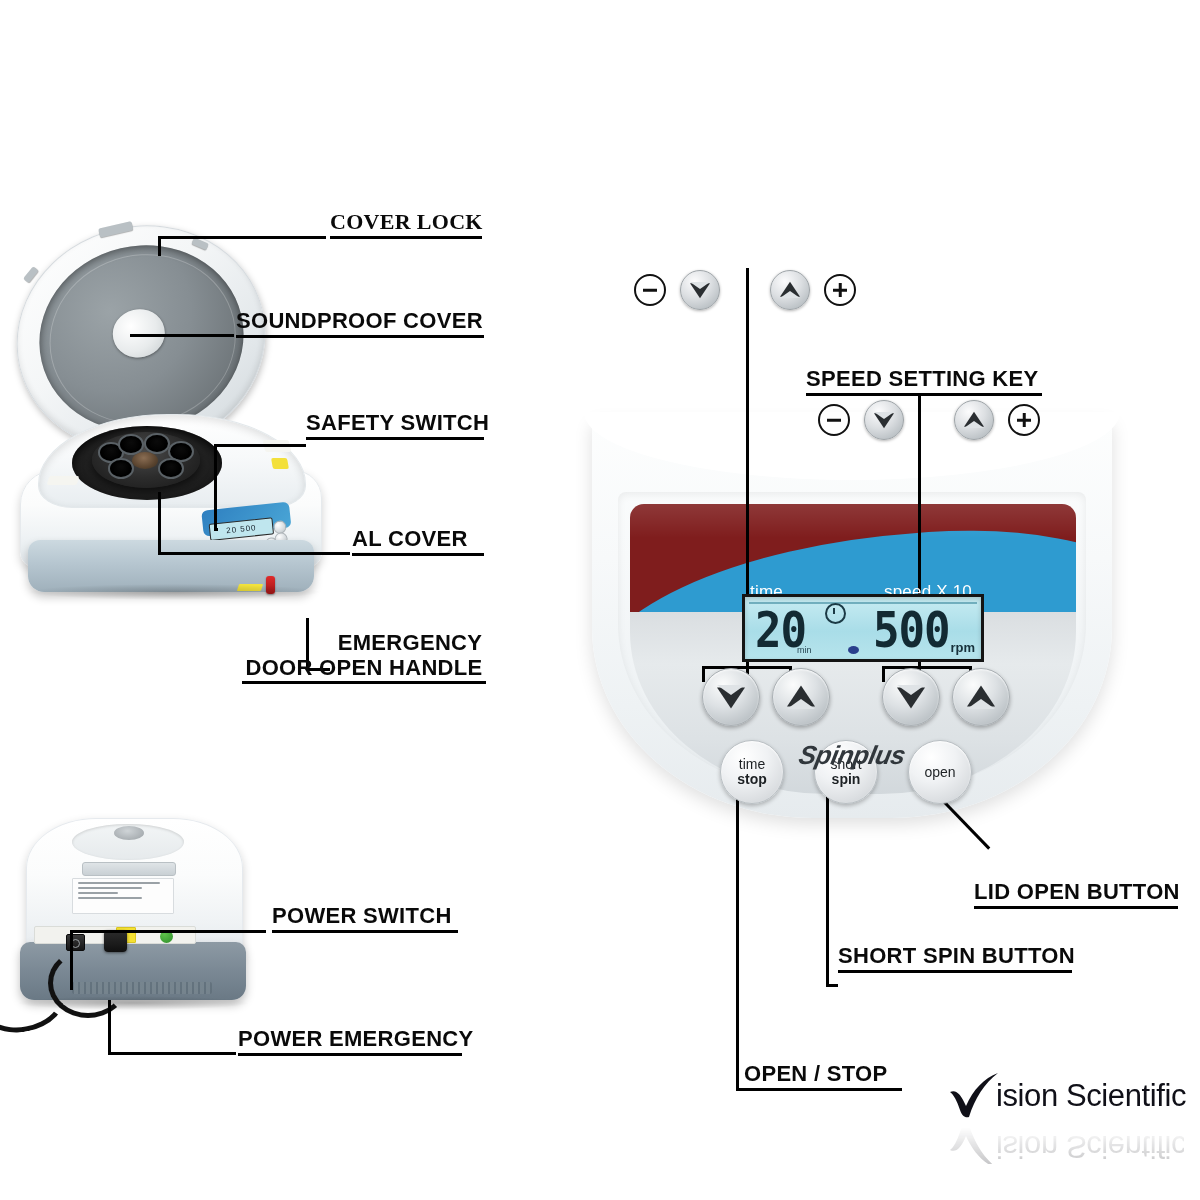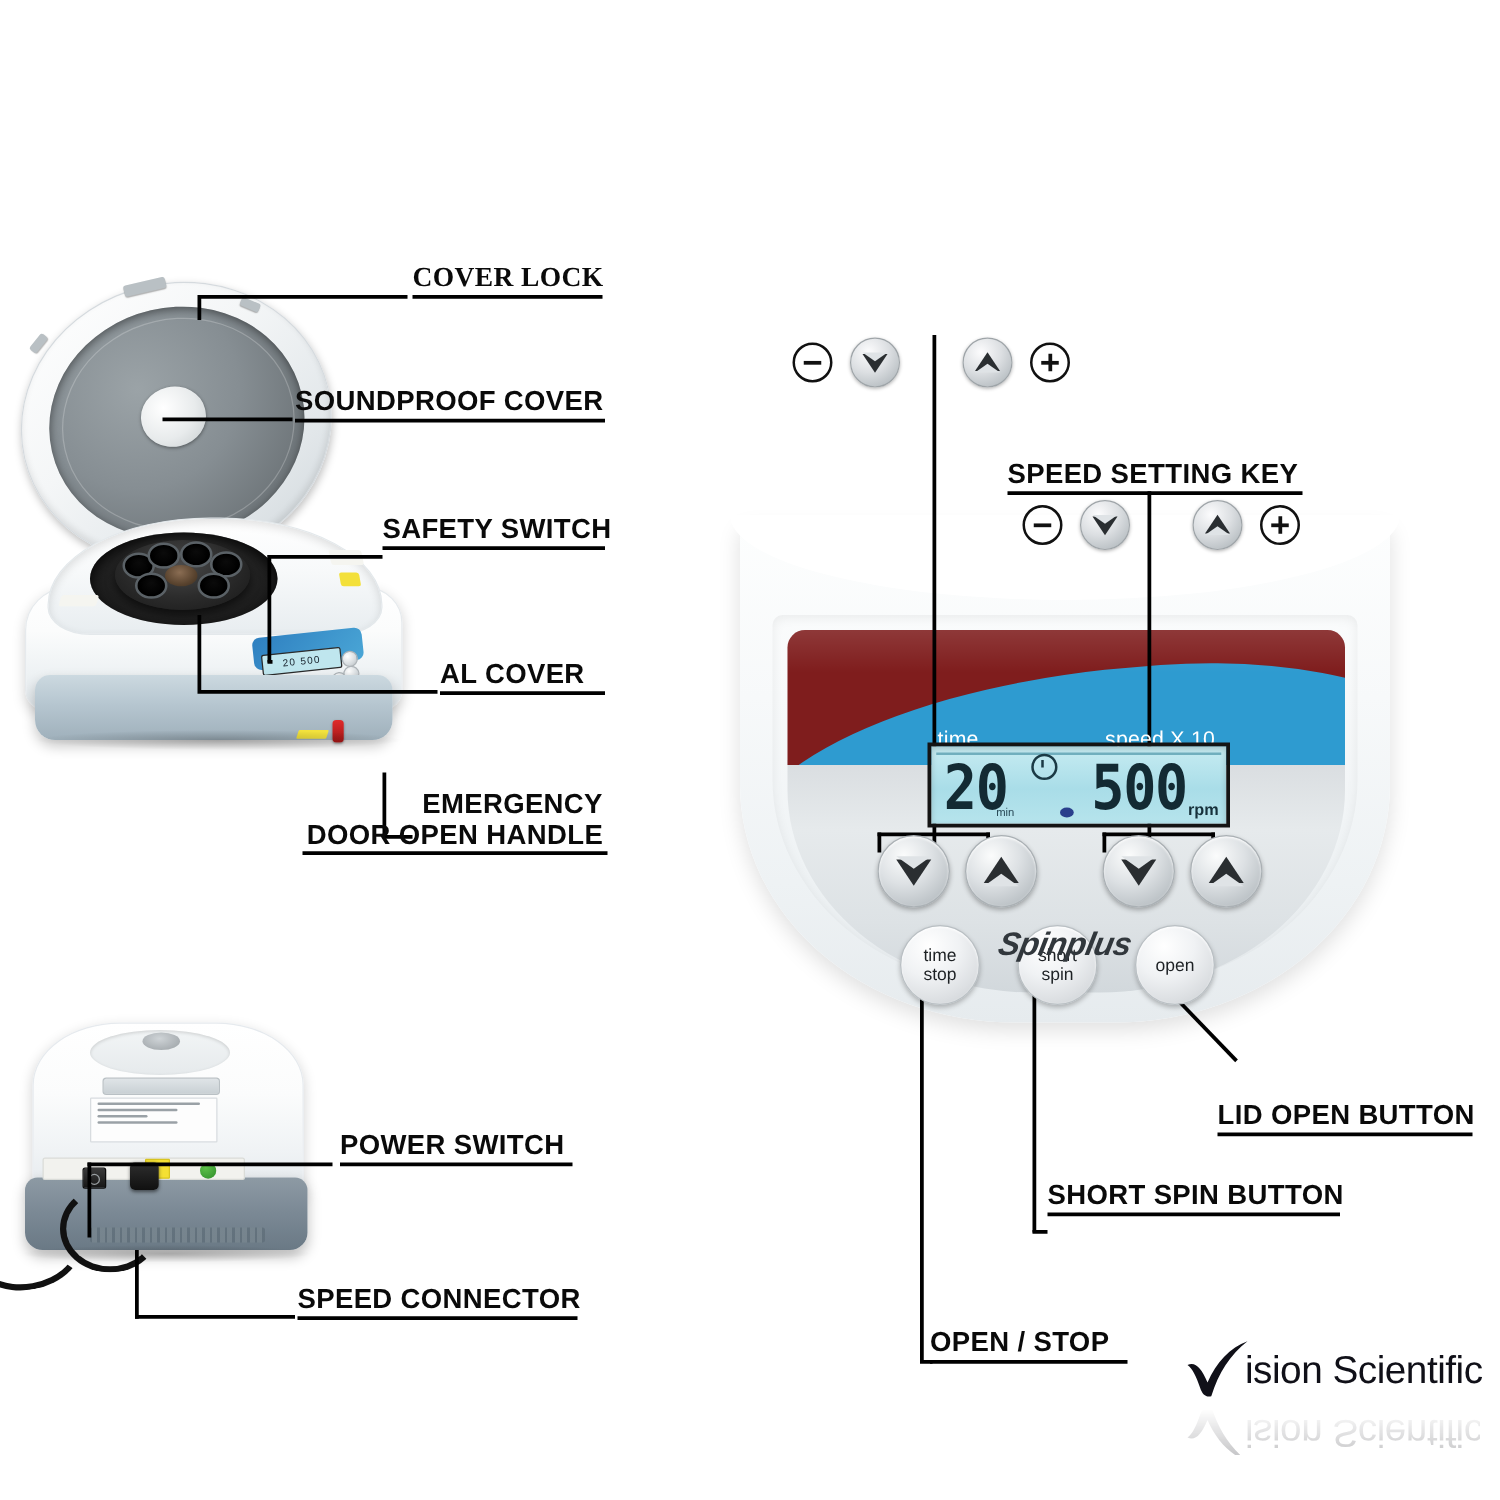--- a/index.html
+++ b/index.html
@@ -310,21 +310,21 @@
   }
 
   .round-btn{
     position:absolute;width:62px;height:62px;border-radius:50%;z-index:6;
     background:radial-gradient(circle at 36% 26%,#ffffff 0%,#f0f2f4 40%,#dcdfe2 72%,#c6cbcf 100%);
     box-shadow:0 2px 4px rgba(0,0,0,.26), inset 0 1px 2px rgba(255,255,255,.95);
     border:1px solid #b9bfc3;
     display:flex;flex-direction:column;align-items:center;justify-content:center;
     font-size:14px;color:#1d2124;line-height:1.04;text-align:center;
   }
-  .round-btn .b{font-weight:normal;}
+  .round-btn .b{font-weight:bold;}
   .brand{
     position:absolute;left:50%;top:322px;transform:translateX(-50%) skewX(-11deg);
     font-size:26px;font-weight:bold;font-style:italic;color:#31373c;z-index:6;
     letter-spacing:-.5px;
   }
 
   
   .keyrow{position:absolute;display:flex;align-items:center;z-index:8;}
   .pm{
     width:28px;height:28px;border-radius:50%;border:2px solid #111;position:relative;
@@ -484,21 +484,21 @@
   <div class="ln lnv" style="left:70px;top:930px;height:60px;"></div>
   <div class="ln lnh" style="left:70px;top:930px;width:196px;"></div>
   <div class="label" style="left:272px;top:904px;">
     <span>POWER SWITCH</span>
     <span class="ul" style="width:186px;"></span>
   </div>
 
   <div class="ln lnv" style="left:108px;top:1000px;height:55px;"></div>
   <div class="ln lnh" style="left:108px;top:1052px;width:128px;"></div>
   <div class="label" style="left:238px;top:1027px;">
-    <span>SPEED CONNECTOR</span>
+    <span>POWER EMERGENCY</span>
     <span class="ul" style="width:224px;"></span>
   </div>
 
   <div class="panel-wrap">
     <div class="panel-body"></div>
     <div class="panel-notch"></div>
     <div class="panel-inner-edge"></div>
 
     <div class="gray-face"></div>
 

